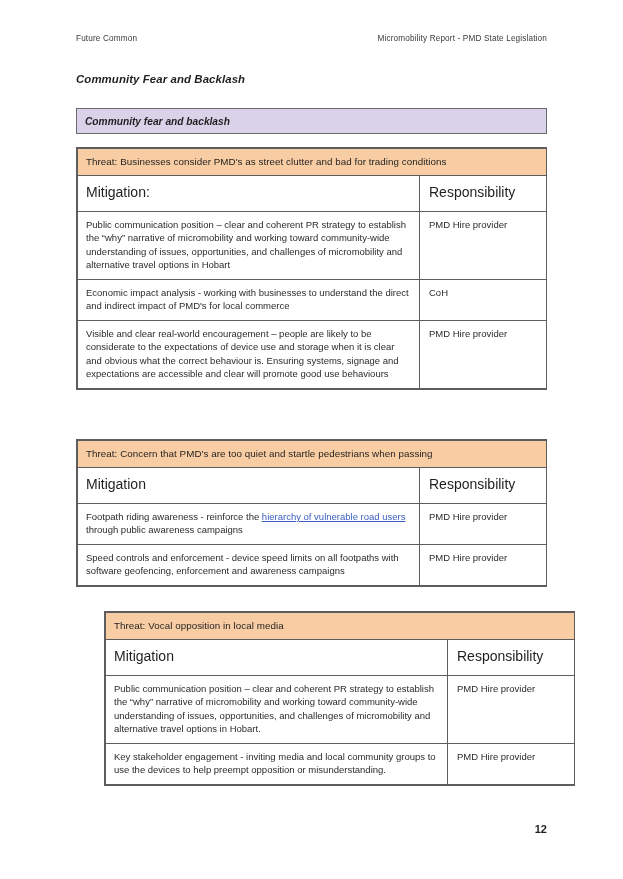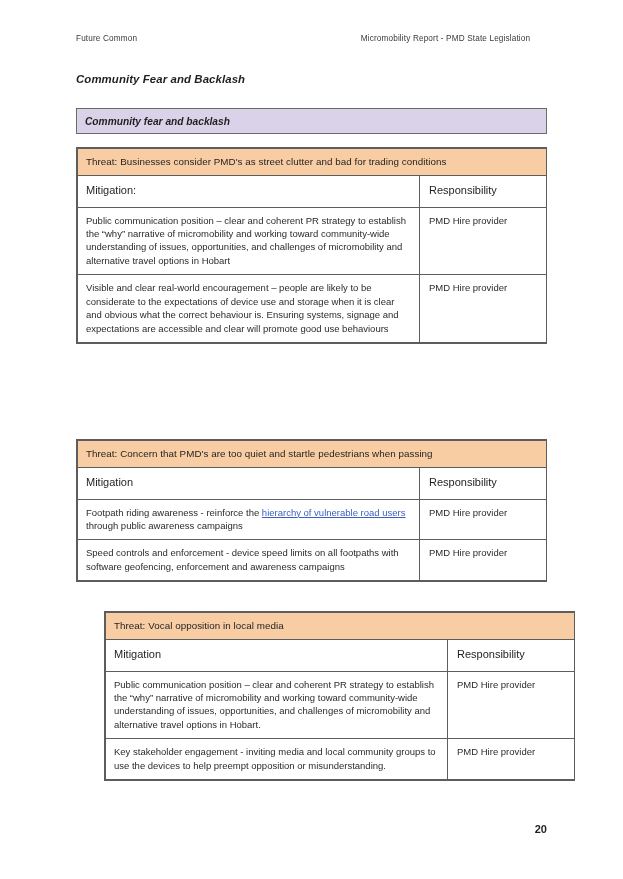--- a/index.html
+++ b/index.html
@@ -38,21 +38,21 @@
     letter-spacing: 0.15px;
     color: #3a3a3a;
     gap: 8px;
   }
   .running-header .left {
     width: 190px;
     flex: none;
   }
   .running-header .center {
     flex: 1;
-    text-align: center;
+    text-align: right;
     padding-left: 70px;
   }
 
   
   .section-heading {
     position: absolute;
     left: 76px;
     top: 73px;
     font-size: 11.4px;
     font-style: italic;
@@ -113,21 +113,21 @@
 
   .threat-row th {
     background: #f9cda3;
     font-size: 9.8px;
     color: #1f1f1f;
     padding: 6px 8px 6px 8px;
     letter-spacing: 0.05px;
   }
 
   .col-head td {
-    font-size: 11px;
+    font-size: 14px;
     color: #1f1f1f;
     padding-top: 7px;
     padding-bottom: 8px;
   }
 
   td.resp { padding-left: 9px; }
 
   a.doc-link {
     color: #3b5fc0;
     text-decoration: underline;
@@ -178,20 +178,24 @@
         </tr>
         <tr class="col-head">
           <td>Mitigation:</td>
           <td class="resp">Responsibility</td>
         </tr>
         <tr>
           <td>Public communication position – clear and coherent PR strategy to establish the “why” narrative of micromobility and working toward community-wide understanding of issues, opportunities, and challenges of micromobility and alternative travel options in Hobart</td>
           <td class="resp">PMD Hire provider</td>
         </tr>
         <tr>
+          <td>Economic impact analysis - working with businesses to understand the direct and indirect impact of PMD's for local commerce</td>
+          <td class="resp">CoH</td>
+        </tr>
+        <tr>
           <td>Visible and clear real-world encouragement – people are likely to be considerate to the expectations of device use and storage when it is clear and obvious what the correct behaviour is. Ensuring systems, signage and expectations are accessible and clear will promote good use behaviours</td>
           <td class="resp">PMD Hire provider</td>
         </tr>
       </tbody>
     </table>
   </div>
 
   <div class="threat-table" id="table-2">
     <table>
       <colgroup>
@@ -237,15 +241,15 @@
           <td class="resp">PMD Hire provider</td>
         </tr>
         <tr>
           <td>Key stakeholder engagement - inviting media and local community groups to use the devices to help preempt opposition or misunderstanding.</td>
           <td class="resp">PMD Hire provider</td>
         </tr>
       </tbody>
     </table>
   </div>
 
-  <div class="page-number">20</div>
+  <div class="page-number">12</div>
 
 </div>
 
 </body></html>

